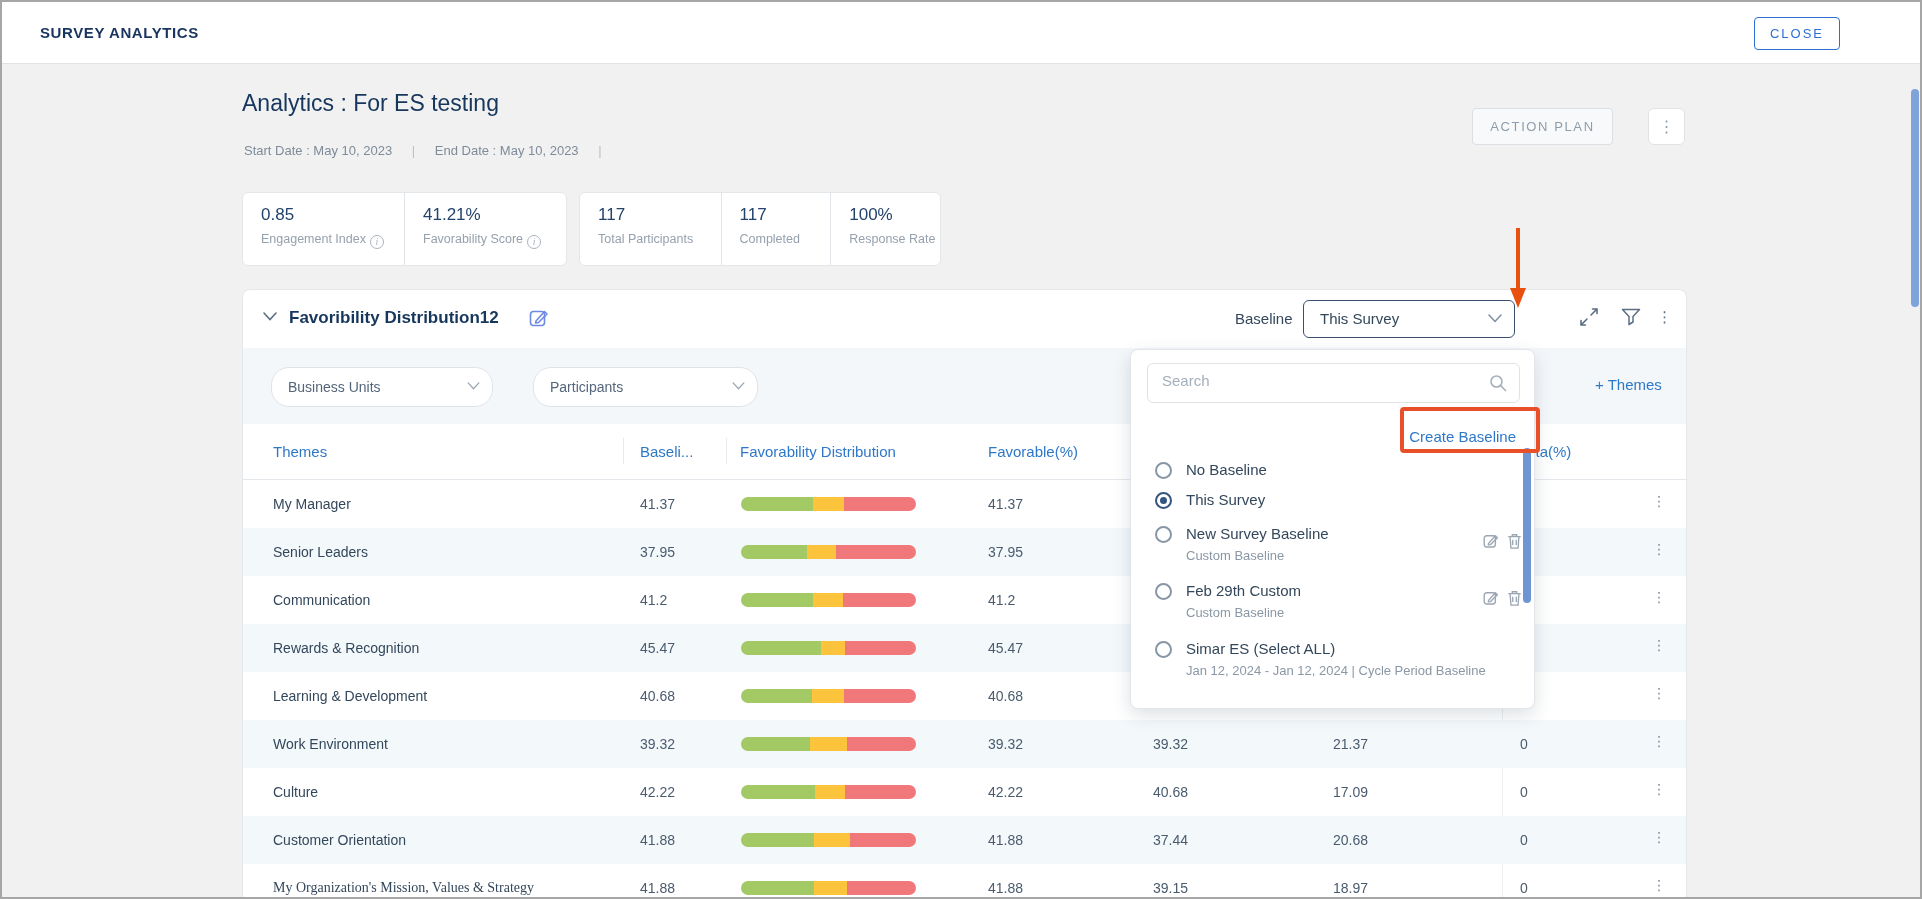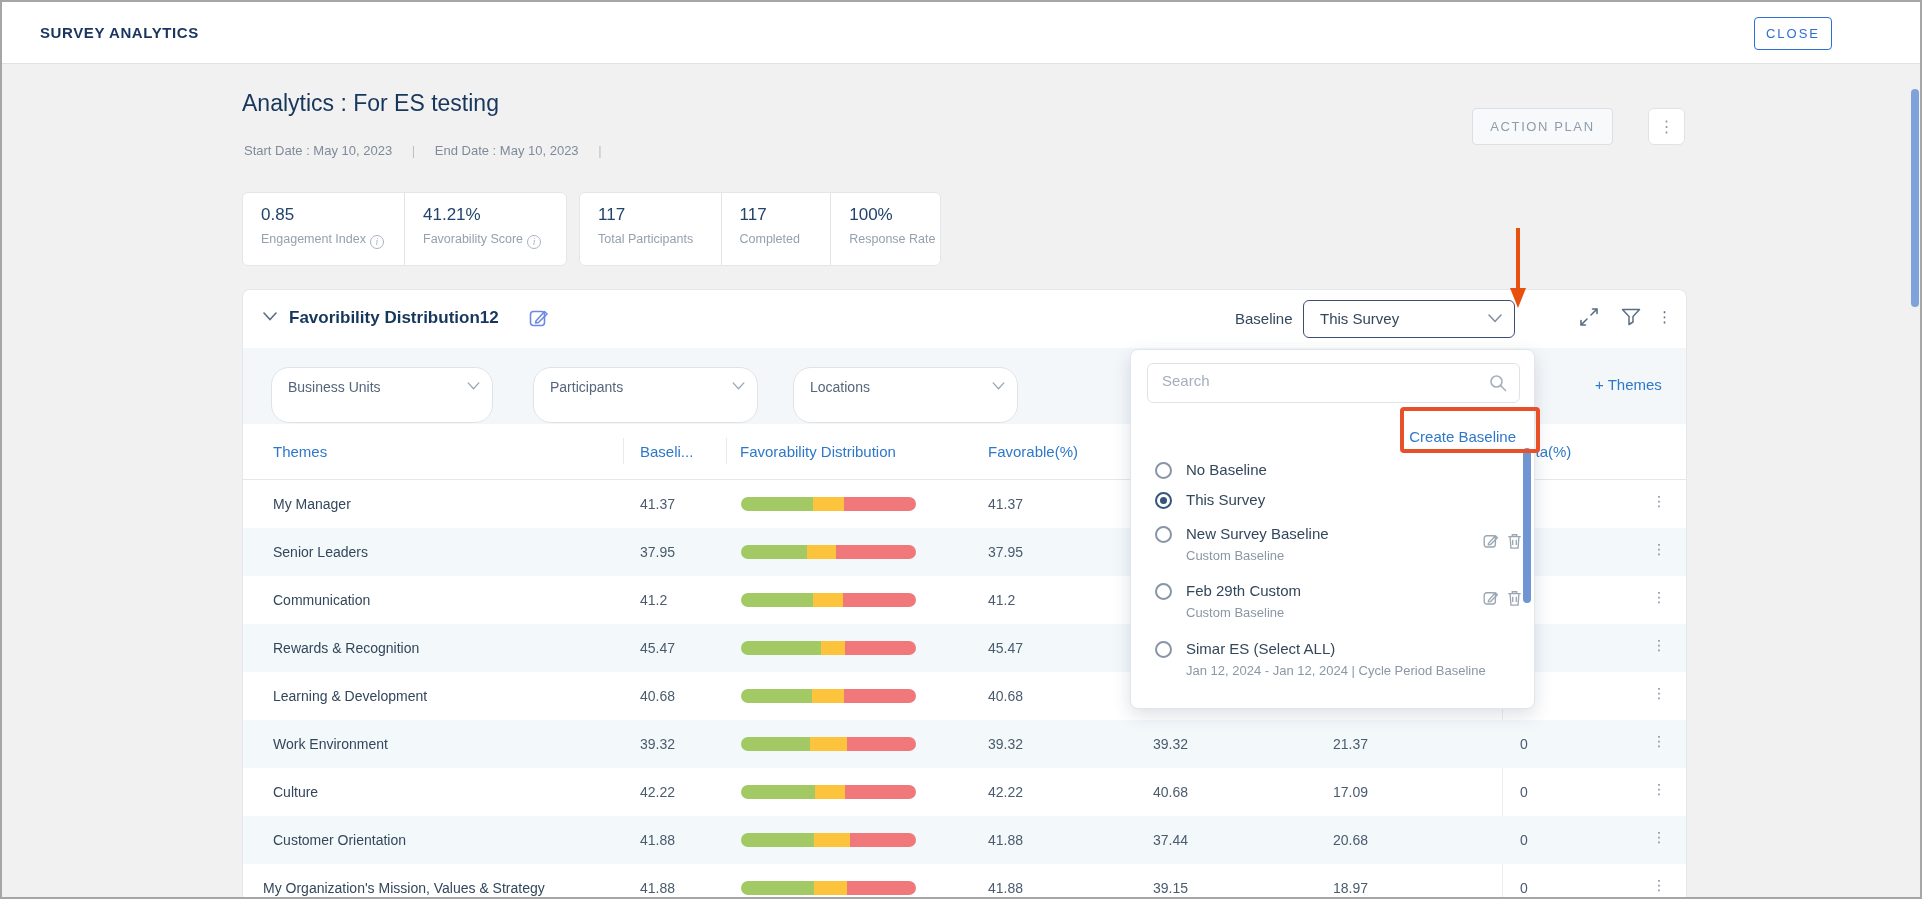--- a/index.html
+++ b/index.html
@@ -5,21 +5,21 @@
   * { margin:0; padding:0; box-sizing:border-box; }
   body { background:#d8d8d8; font-family:"Liberation Sans", sans-serif; }
   .screen { position:relative; width:1922px; height:899px; background:#f1f1f2;
             border:2px solid #a6a6a6; overflow:hidden; color:#33475b; }
 
   
   .topbar { position:absolute; left:0; top:0; width:100%; height:62px; background:#fff;
             border-bottom:1px solid #e2e2e2; z-index:5; }
   .app-title { position:absolute; left:38px; top:0; line-height:62px; font-size:15px;
                font-weight:bold; letter-spacing:.6px; color:#19355f; }
-  .close-btn { position:absolute; left:1752px; top:15px; width:78px; height:33px;
+  .close-btn { position:absolute; left:1752px; top:15px; width:86px; height:33px;
                background:#fff; border:1px solid #2e6fd6; border-radius:4px; color:#2e6fd6;
                font-size:13px; letter-spacing:2px; text-align:center; line-height:31px; cursor:pointer; }
 
   
   .win-scroll { position:absolute; left:1909px; top:87px; width:8px; height:218px;
                 background:#7ea3db; border-radius:4px; z-index:6; }
 
   
   .page-title { position:absolute; left:240px; top:88px; font-size:23px; color:#16365c; }
   .dates { position:absolute; left:242px; top:141px; font-size:13px; color:#7f8b99; }
@@ -54,21 +54,21 @@
   .edit-title-icon { position:absolute; left:286px; top:18px; color:#6c8ae4; }
   .baseline-label { position:absolute; left:992px; top:20px; font-size:15px; color:#33475b; }
   .baseline-select { position:absolute; left:1060px; top:10px; width:212px; height:38px;
                      border:1.5px solid #3b4f71; border-radius:6px; background:#fff; cursor:pointer; }
   .baseline-select .val { position:absolute; left:16px; top:9px; font-size:15px; color:#33475b; }
   .baseline-select .chev { position:absolute; right:12px; top:13px; color:#7d8ca0; }
   .hicon { position:absolute; top:17px; color:#5b6e84; cursor:pointer; }
 
   
   .filter-band { position:absolute; left:0; top:58px; width:100%; height:76px; background:#f4f7fa; }
-  .fselect { position:absolute; top:19px; height:56px; background:#fff; border:1px solid #dfe3e8;
+  .fselect { position:absolute; top:19px; height:40px; background:#fff; border:1px solid #dfe3e8;
              border-radius:18px; cursor:pointer; }
   .fselect .val { position:absolute; left:16px; top:11px; font-size:14px; color:#55657a; }
   .fselect .chev { position:absolute; right:12px; top:14px; color:#9aa7b5; }
   .more-filters { position:absolute; left:1352px; top:86px; font-size:15px; color:#2e78c8; cursor:pointer; }
 
   
   .thead { position:absolute; left:0; top:134px; width:100%; height:56px; background:#fff;
            border-bottom:1px solid #e4e8ec; }
   .th { position:absolute; top:19px; font-size:15px; color:#2e78c8; white-space:nowrap; }
   .th-sep { position:absolute; top:14px; width:1px; height:26px; background:#e6eaee; }
@@ -212,28 +212,20 @@
           </span>
       </div>
       <div class="fselect" style="left:290px; width:225px;">
         <span class="val">Participants</span>
         <span class="chev">
             <svg width="13" height="8" viewBox="0 0 14 9">
               <polyline points="1,1 7,7.5 13,1" fill="none" stroke="currentColor" stroke-width="1.5" stroke-linecap="round"></polyline>
             </svg>
           </span>
       </div>
-      <div class="fselect" style="left:550px; width:225px;">
-        <span class="val">Locations</span>
-        <span class="chev">
-            <svg width="13" height="8" viewBox="0 0 14 9">
-              <polyline points="1,1 7,7.5 13,1" fill="none" stroke="currentColor" stroke-width="1.5" stroke-linecap="round"></polyline>
-            </svg>
-          </span>
-      </div>
     </div>
     <div class="more-filters">+ Themes</div>
 
     <div class="thead">
       <div class="th" style="left:30px;">Themes</div>
       <div class="th-sep" style="left:380px;"></div>
       <div class="th" style="left:397px;">Baseli...</div>
       <div class="th-sep" style="left:483px;"></div>
       <div class="th" style="left:497px;">Favorability Distribution</div>
       <div class="th" style="left:745px;">Favorable(%)</div>
@@ -348,21 +340,21 @@
           <div class="seg y" style="width: 20.68%;"></div>
           <div class="seg r" style="width: 37.44%;"></div>
         </div>
         <div class="td" style="left:745px;">41.88</div>
         <div class="td" style="left:910px;">37.44</div>
         <div class="td" style="left:1090px;">20.68</div>
         <div class="td" style="left:1277px;">0</div>
         <div class="row-kebab">⋮</div>
       </div>
         <div class="trow" style="top: 574px;">
-        <div class="td theme" style="left:20px;">My Organization's Mission, Values &amp; Strategy</div>
+        <div class="td theme" style="left:30px;font-family:Liberation Serif, serif;">My Organization's Mission, Values &amp; Strategy</div>
         <div class="td" style="left:397px;">41.88</div>
         <div class="bar">
           <div class="seg g" style="width: 41.88%;"></div>
           <div class="seg y" style="width: 18.97%;"></div>
           <div class="seg r" style="width: 39.15%;"></div>
         </div>
         <div class="td" style="left:745px;">41.88</div>
         <div class="td" style="left:910px;">39.15</div>
         <div class="td" style="left:1090px;">18.97</div>
         <div class="td" style="left:1277px;">0</div>

